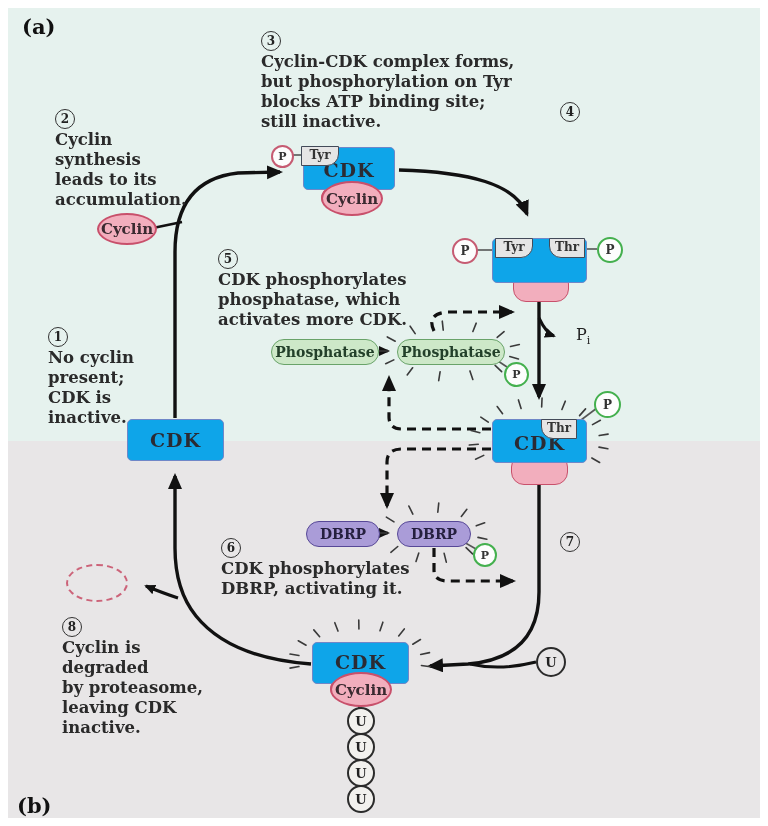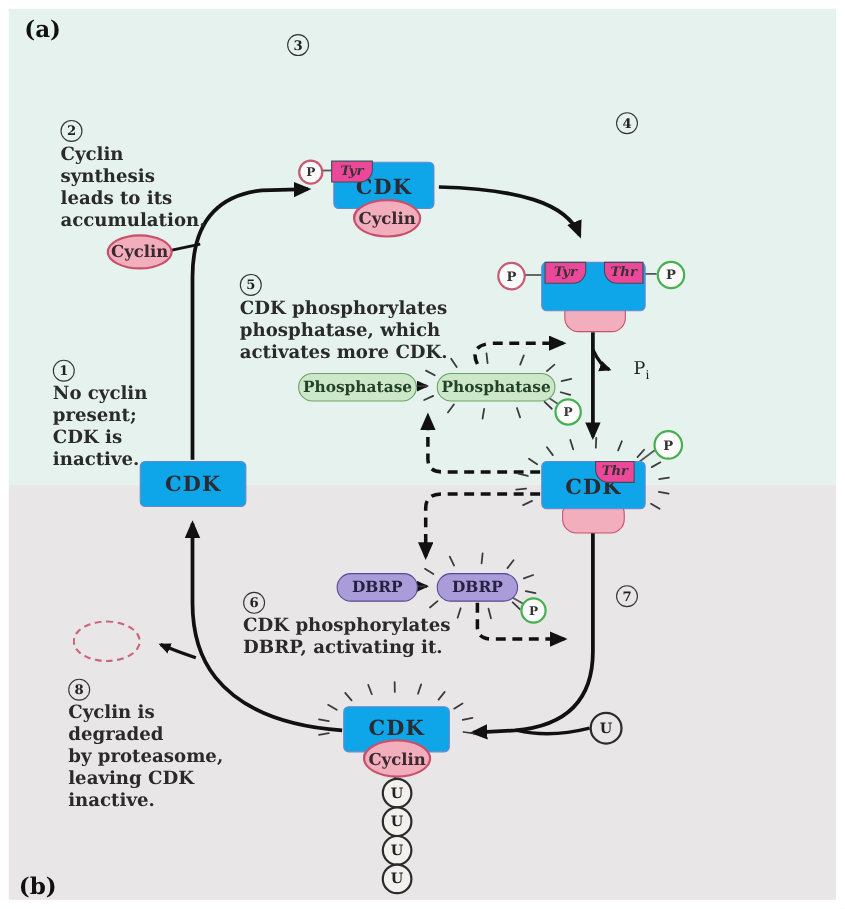--- a/index.html
+++ b/index.html
@@ -11,22 +11,22 @@
   #arrows{position:absolute;left:0;top:0;z-index:2;}
   .panel-label{position:absolute;z-index:5;font-weight:bold;font-size:21px;color:#111;}
   .step{position:absolute;z-index:5;color:#232323;}
   .step-num{display:inline-block;width:18px;height:18px;border:1.4px solid #333;border-radius:50%;
             font-size:12px;font-weight:bold;line-height:18px;text-align:center;color:#222;
             margin-bottom:1px;background:transparent;}
   .step-text{font-weight:bold;font-size:16.5px;line-height:20px;white-space:pre-line;color:#2a2a2a;}
   .box{position:absolute;z-index:4;background:#0ea5e9;border:1.8px solid #6f87c8;border-radius:5px;
        text-align:center;font-weight:bold;color:#2b2b33;}
   .box .lbl{font-size:19px;letter-spacing:1px;}
-  .tab{position:absolute;z-index:5;background:#ec4899;border:1.5px solid #434b59;
-       font-size:12px;font-weight:bold;color:#333;text-align:center;line-height:17px;font-style:italic;}
+  .tab{position:absolute;z-index:5;background:#e5e5e5;border:1.5px solid #434b59;
+       font-size:12px;font-weight:bold;color:#333;text-align:center;line-height:17px;}
   .tab.tyr{border-radius:0 0 12px 0;}
   .tab.thr{border-radius:0 0 0 12px;}
   .pill{position:absolute;z-index:4;text-align:center;font-weight:bold;}
   .cyclin{background:#f2aebd;border:2px solid #c8506b;border-radius:50%;color:#3a2a30;font-size:15px;}
   .blob{position:absolute;z-index:3;background:#f2aebd;border:1.8px solid #c8506b;border-radius:13px;}
   .phos{background:#cde8c8;border:1.6px solid #69a369;border-radius:13px;color:#23402a;font-size:14px;}
   .dbrp{background:#aa9cd8;border:1.6px solid #574897;border-radius:13px;color:#25203f;font-size:14px;}
   .pcirc{position:absolute;z-index:5;background:#fdfdfd;border-radius:50%;text-align:center;
          font-weight:bold;color:#333;}
   .p-red{border:2px solid #c65b72;}
@@ -159,20 +159,24 @@
   </div>
   <div class="step" style="left:55px;top:108px;">
     <span class="step-num">2</span>
     <div class="step-text">Cyclin
 synthesis
 leads to its
 accumulation.</div>
   </div>
   <div class="step" style="left:261px;top:30px;">
     <span class="step-num">3</span>
+    <div class="step-text">Cyclin-CDK complex forms,
+but phosphorylation on Tyr
+blocks ATP binding site;
+still inactive.</div>
   </div>
   <div class="step" style="left:560px;top:101px;">
     <span class="step-num">4</span>
   </div>
   <div class="step" style="left:218px;top:248px;">
     <span class="step-num">5</span>
     <div class="step-text">CDK phosphorylates
 phosphatase, which
 activates more CDK.</div>
   </div>

